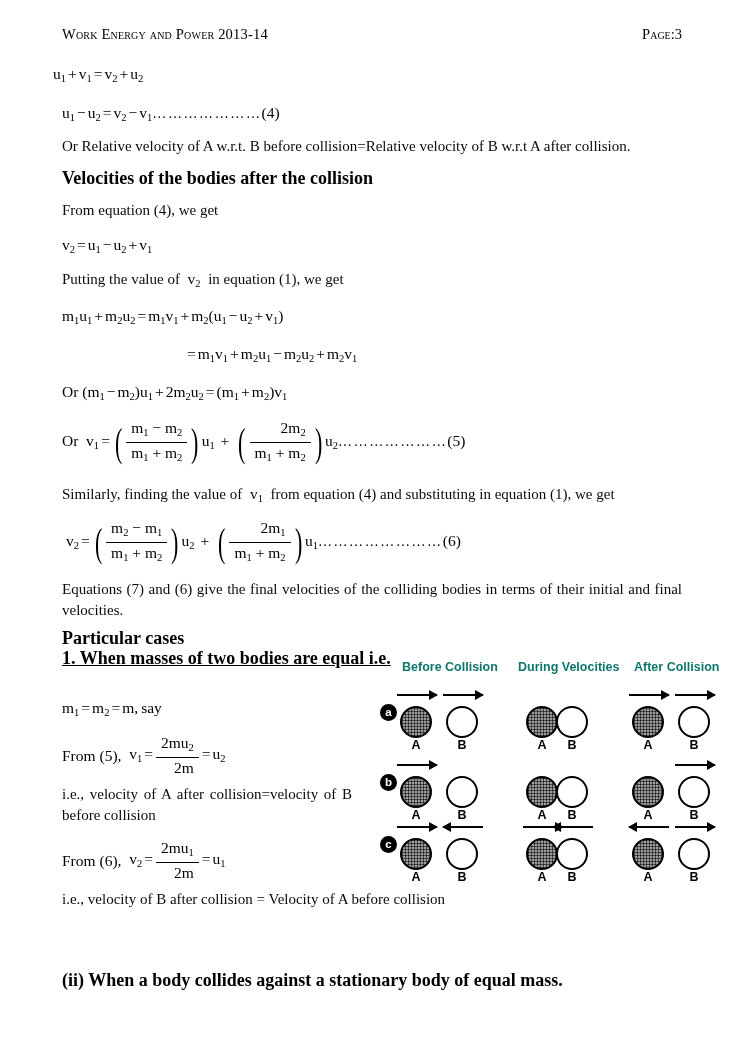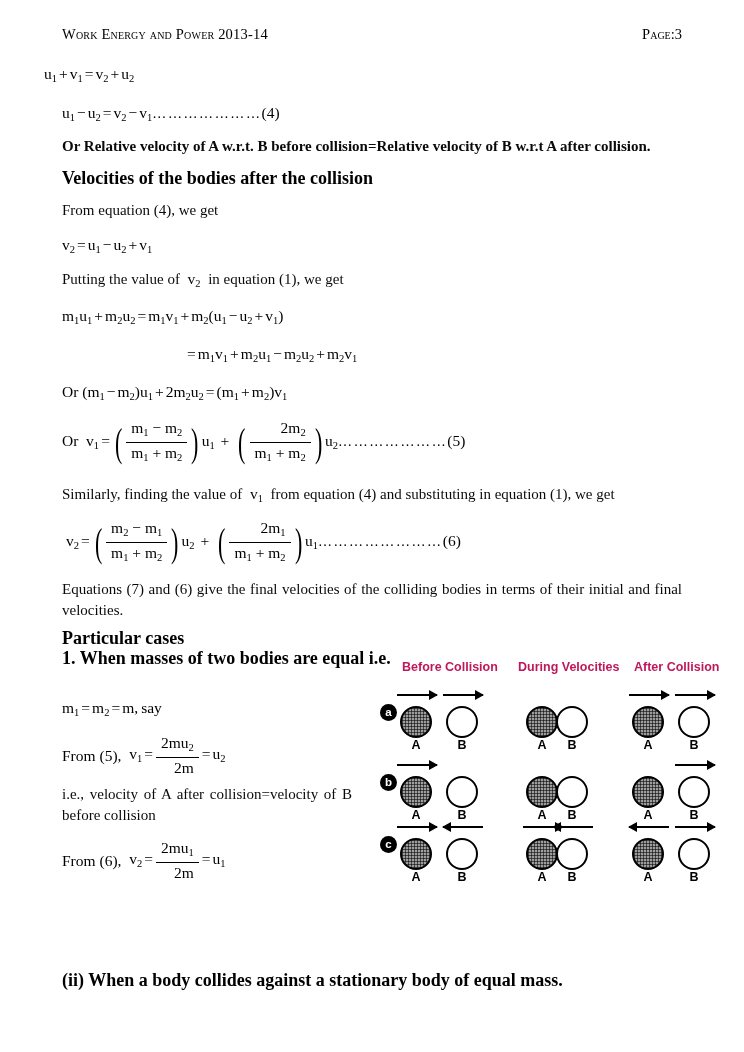--- a/index.html
+++ b/index.html
@@ -119,21 +119,21 @@
     width: 322px;
     height: 215px;
   }
   .fig-col-head {
     position: absolute;
     top: 0;
     font-family: "Liberation Sans", "DejaVu Sans", sans-serif;
     font-weight: bold;
     font-size: 12.5px;
     white-space: nowrap;
-    color: #be185d;
+    color: #0f766e;
   }
   .fig-row-badge {
     position: absolute;
     left: 0;
     width: 17px; height: 17px;
     border-radius: 50%;
     background: #000;
     color: #fff;
     font-family: "Liberation Sans", "DejaVu Sans", sans-serif;
     font-weight: bold;
@@ -211,29 +211,29 @@
 </head>
 <body>
 
 <div class="page">
 
   <div class="header">
     <div class="header-title">Work Energy and Power 2013-14</div>
     <div class="header-page">Page:3</div>
   </div>
 
-  <div class="eq" style="left:44px; top:64px;">
+  <div class="eq" style="left:53px; top:64px;">
     u<sub>1</sub><span class="op">+</span>v<sub>1</sub><span class="op">=</span>v<sub>2</sub><span class="op">+</span>u<sub>2</sub>
   </div>
 
   <div class="eq" style="left:62px; top:103px;">
     u<sub>1</sub><span class="op">−</span>u<sub>2</sub><span class="op">=</span>v<sub>2</sub><span class="op">−</span>v<sub>1</sub><span class="leader">…………………</span><span>(4)</span>
   </div>
 
-  <div class="body-text" style="left:62px; top:136px; width:620px;font-weight:bold;">Or Relative velocity of A w.r.t. B before collision=Relative velocity of B w.r.t A after collision.</div>
+  <div class="body-text" style="left:62px; top:136px; width:620px;">Or Relative velocity of A w.r.t. B before collision=Relative velocity of B w.r.t A after collision.</div>
 
   <div class="bold-head" style="left:62px; top:168px;">Velocities of the bodies after the collision</div>
 
   <div class="body-text" style="left:62px; top:200px; width:620px;">From equation (4), we get</div>
 
   <div class="eq" style="left:62px; top:235px;text-align:center;">
     v<sub>2</sub><span class="op">=</span>u<sub>1</sub><span class="op">−</span>u<sub>2</sub><span class="op">+</span>v<sub>1</sub>
   </div>
 
   <div class="body-text" style="left:62px; top:269px; width:620px;">
@@ -265,36 +265,37 @@
   </div>
 
   <div class="eq" style="left:66px; top:520px;">
     <span class="big-eq-row">v<sub>2</sub><span class="op">=</span></span><span class="paren">(</span><span class="frac"><span class="num">m<sub>2</sub>&nbsp;−&nbsp;m<sub>1</sub></span><span class="den">m<sub>1</sub>&nbsp;+&nbsp;m<sub>2</sub></span></span><span class="paren">)</span><span class="big-eq-row">u<sub>2</sub><span class="op">&nbsp;+&nbsp;</span></span><span class="paren">(</span><span class="frac"><span class="num">2m<sub>1</sub></span><span class="den">m<sub>1</sub>&nbsp;+&nbsp;m<sub>2</sub></span></span><span class="paren">)</span><span class="big-eq-row">u<sub>1</sub><span class="leader">……………………</span><span>(6)</span></span>
   </div>
 
   <div class="body-text just" style="left:62px; top:579px; width:620px;">Equations (7) and (6) give the final velocities of the colliding bodies in terms of their initial and final velocities.</div>
 
   <div class="bold-head" style="left:62px; top:628px;">Particular cases</div>
 
-  <div class="bold-head" style="left:62px; top:648px;">1. When masses of two bodies are equal i.e.</div>
+  <div class="bold-head" style="left:62px; top:648px;text-decoration:underline;">1. When masses of two bodies are equal i.e.</div>
 
   <div class="eq" style="left:62px; top:698px;">
     m<sub>1</sub><span class="op">=</span>m<sub>2</sub><span class="op">=</span>m, say
   </div>
 
   <div class="eq" style="left:62px; top:735px;">
     <span class="big-eq-row">From (5),</span><span class="big-eq-row">&nbsp;&nbsp;v<sub>1</sub><span class="op">=</span></span><span class="frac"><span class="num">2mu<sub>2</sub></span><span class="den">2m</span></span><span class="big-eq-row"><span class="op">=</span>u<sub>2</sub></span>
   </div>
 
   <div class="body-text just" style="left:62px; top:784px; width:290px;">i.e., velocity of A after collision=velocity of B before collision</div>
 
   <div class="eq" style="left:62px; top:840px;">
     <span class="big-eq-row">From (6),</span><span class="big-eq-row">&nbsp;&nbsp;v<sub>2</sub><span class="op">=</span></span><span class="frac"><span class="num">2mu<sub>1</sub></span><span class="den">2m</span></span><span class="big-eq-row"><span class="op">=</span>u<sub>1</sub></span>
   </div>
 
+  <div class="body-text" style="left:62px; top:889px; width:620px;">i.e., velocity of B after collision = Velocity of A before collision</div>
 
 
   <div class="bold-head" style="left:62px; top:970px;">(ii) When a body collides against a stationary body of equal mass.</div>
 
   <div class="figure">
     <div class="fig-col-head" style="left:22px;">Before Collision</div>
     <div class="fig-col-head" style="left:138px;">During Velocities</div>
     <div class="fig-col-head" style="left:254px;">After Collision</div>
     <div id="fig-rows">
         <div class="fig-row-badge" style="top: 44px;">a</div>

